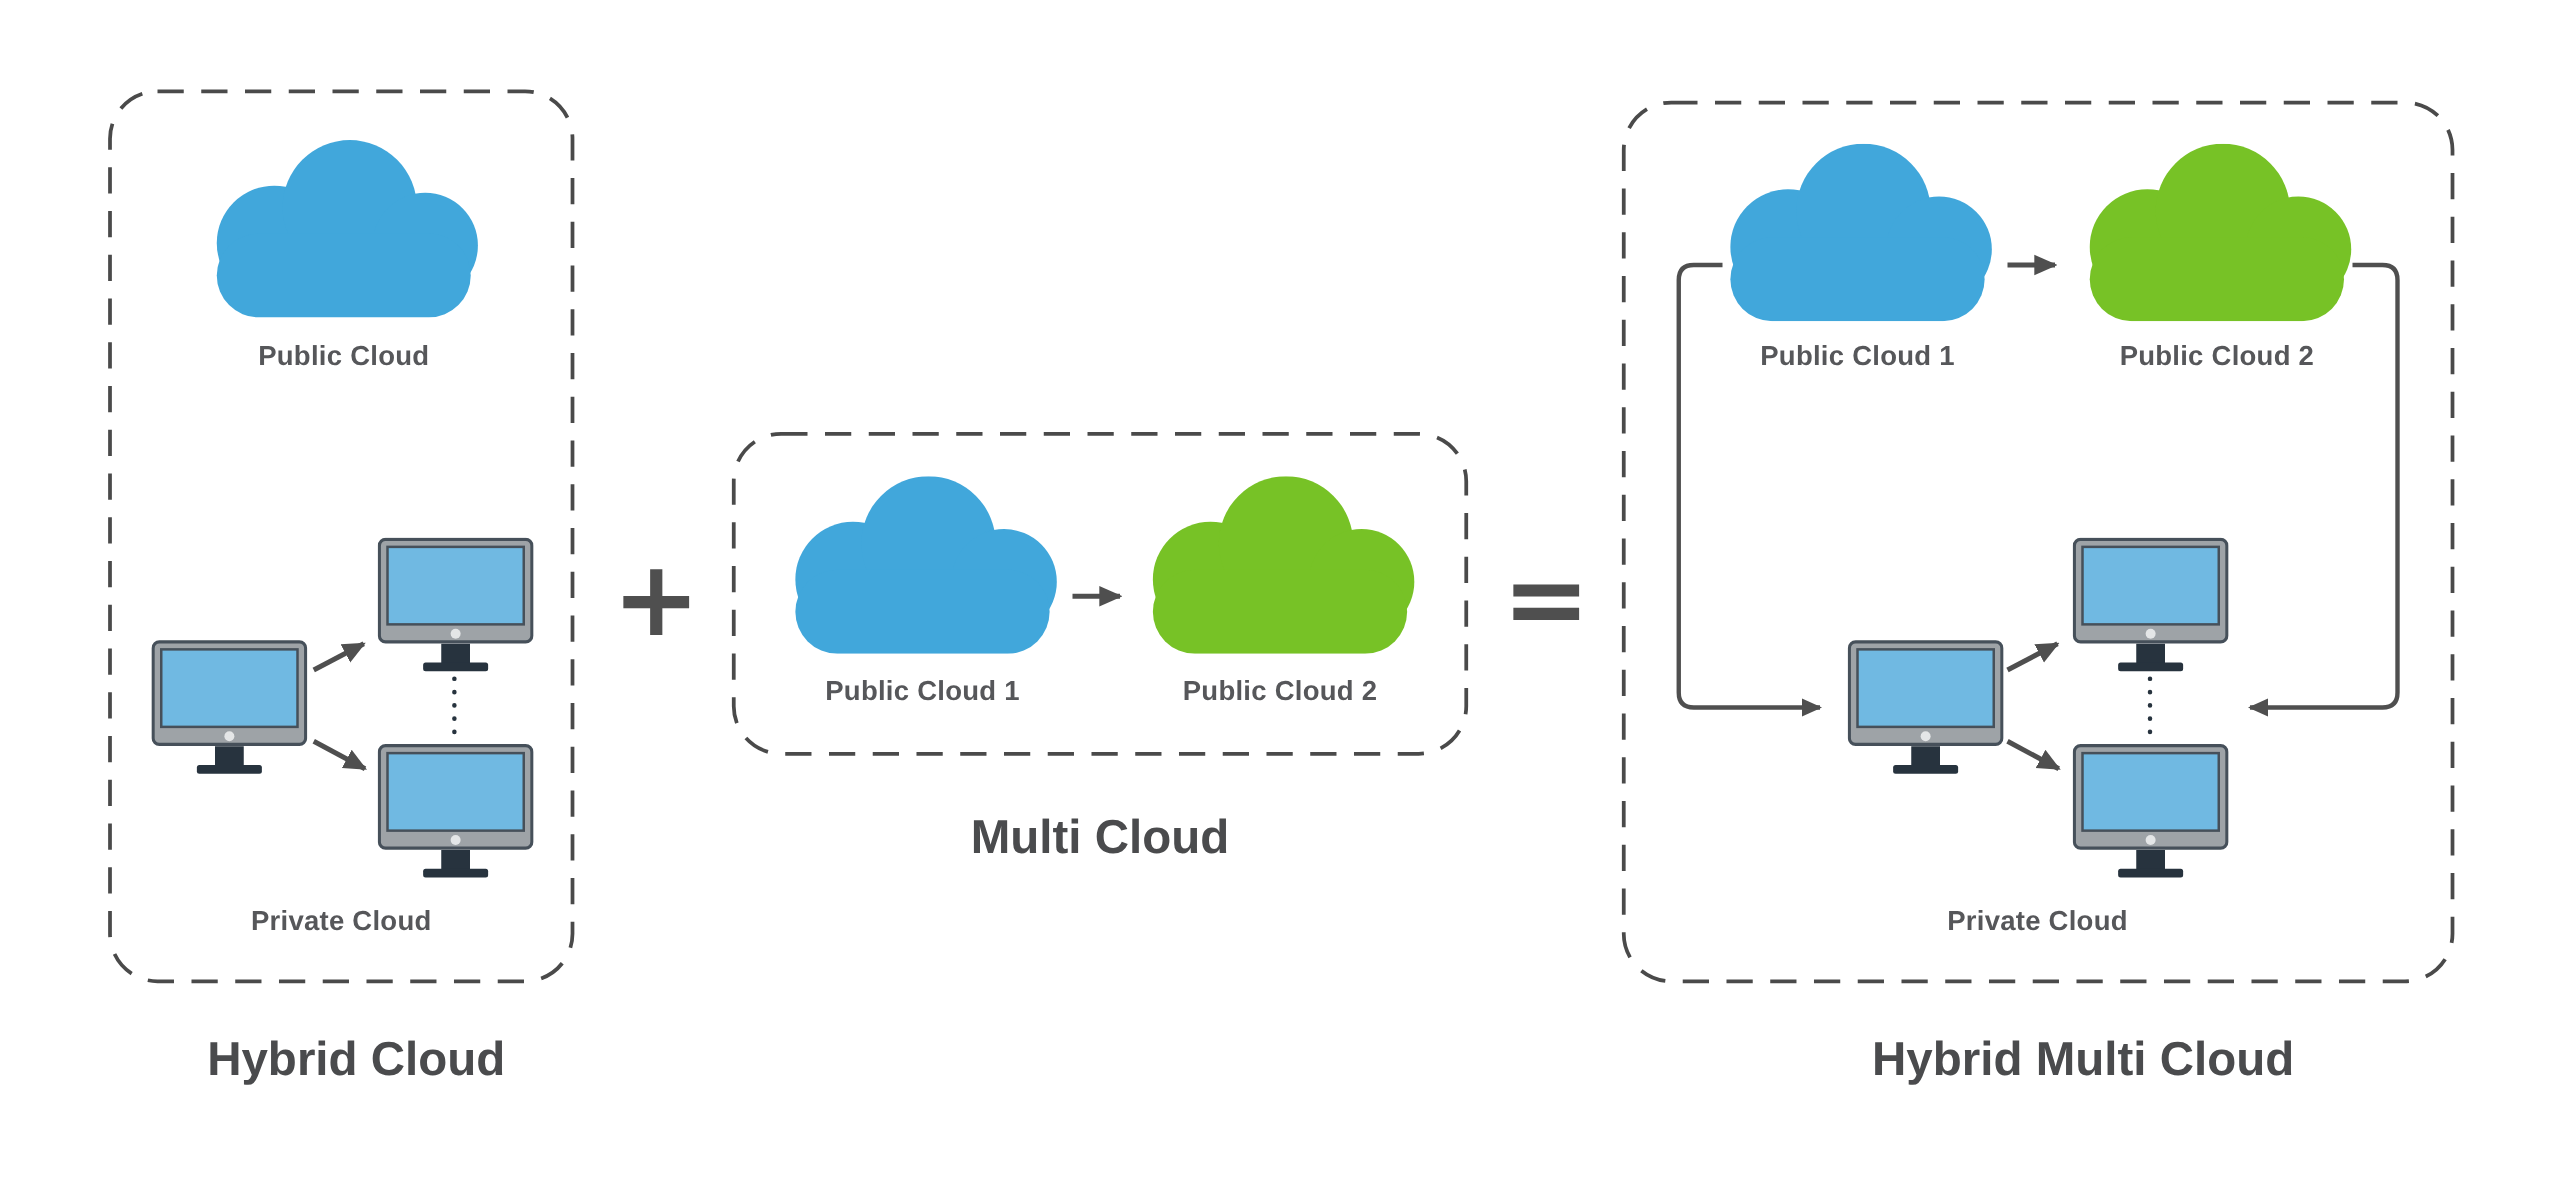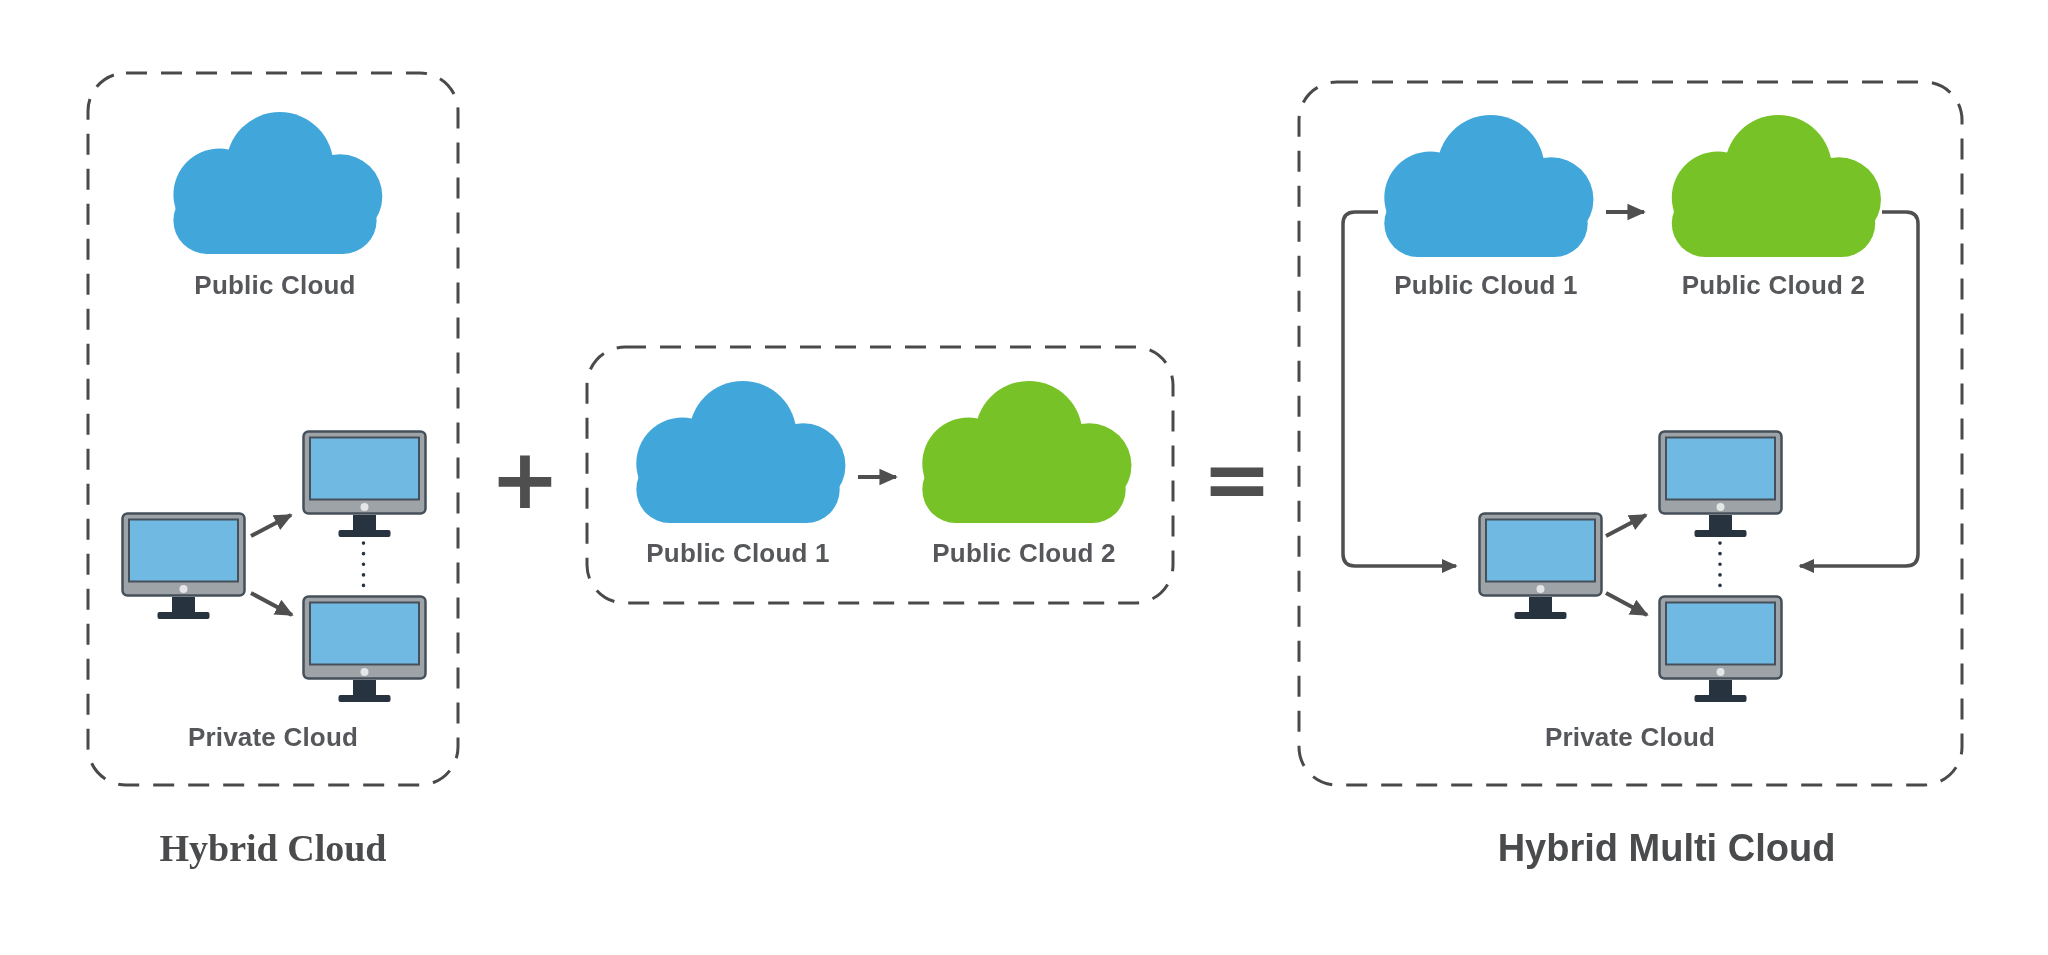--- a/index.html
+++ b/index.html
@@ -2,21 +2,21 @@
 <html><head>
 <meta charset="utf-8">
 <style>
   html,body{margin:0;padding:0;background:#ffffff;}
   #canvas{
     position:relative;width:2048px;height:955px;background:#ffffff;overflow:hidden;
     font-family:"Liberation Sans",sans-serif;
   }
   #scene{position:absolute;left:0;top:0;}
   .label{
-    position:absolute;font-weight:700;font-size:26px;color:#56575A;
+    position:absolute;font-weight:700;font-size:22px;color:#56575A;
     text-align:center;letter-spacing:.2px;line-height:26px;
   }
   .title{
     position:absolute;font-weight:700;font-size:38px;color:#4A4B4D;
     text-align:center;line-height:44px;
   }
   .op{
     position:absolute;font-family:"DejaVu Sans",sans-serif;font-weight:700;
     color:#4F4F4F;text-align:center;font-size:84px;line-height:110px;
   }
@@ -99,16 +99,17 @@
   <div class="label" style="left:160px;top:272px;width:230px;">Public Cloud</div>
   <div class="label" style="left:158px;top:724px;width:230px;">Private Cloud</div>
 
   <div class="label" style="left:622px;top:540px;width:232px;">Public Cloud 1</div>
   <div class="label" style="left:908px;top:540px;width:232px;">Public Cloud 2</div>
 
   <div class="label" style="left:1370px;top:272px;width:232px;">Public Cloud 1</div>
   <div class="label" style="left:1657px;top:272px;width:233px;">Public Cloud 2</div>
   <div class="label" style="left:1515px;top:724px;width:230px;">Private Cloud</div>
 
-  <div class="title" style="left:88px;top:826px;width:370px;font-family:Liberation Serif, serif;">Hybrid Cloud</div>
+  <div class="title" style="left:100px;top:826px;width:370px;">Hybrid Cloud</div>
+  <div class="title" style="left:587px;top:648px;width:586px;">Multi Cloud</div>
   <div class="title" style="left:1335px;top:826px;width:663px;">Hybrid Multi Cloud</div>
 
 </div>
 
 </body></html>

